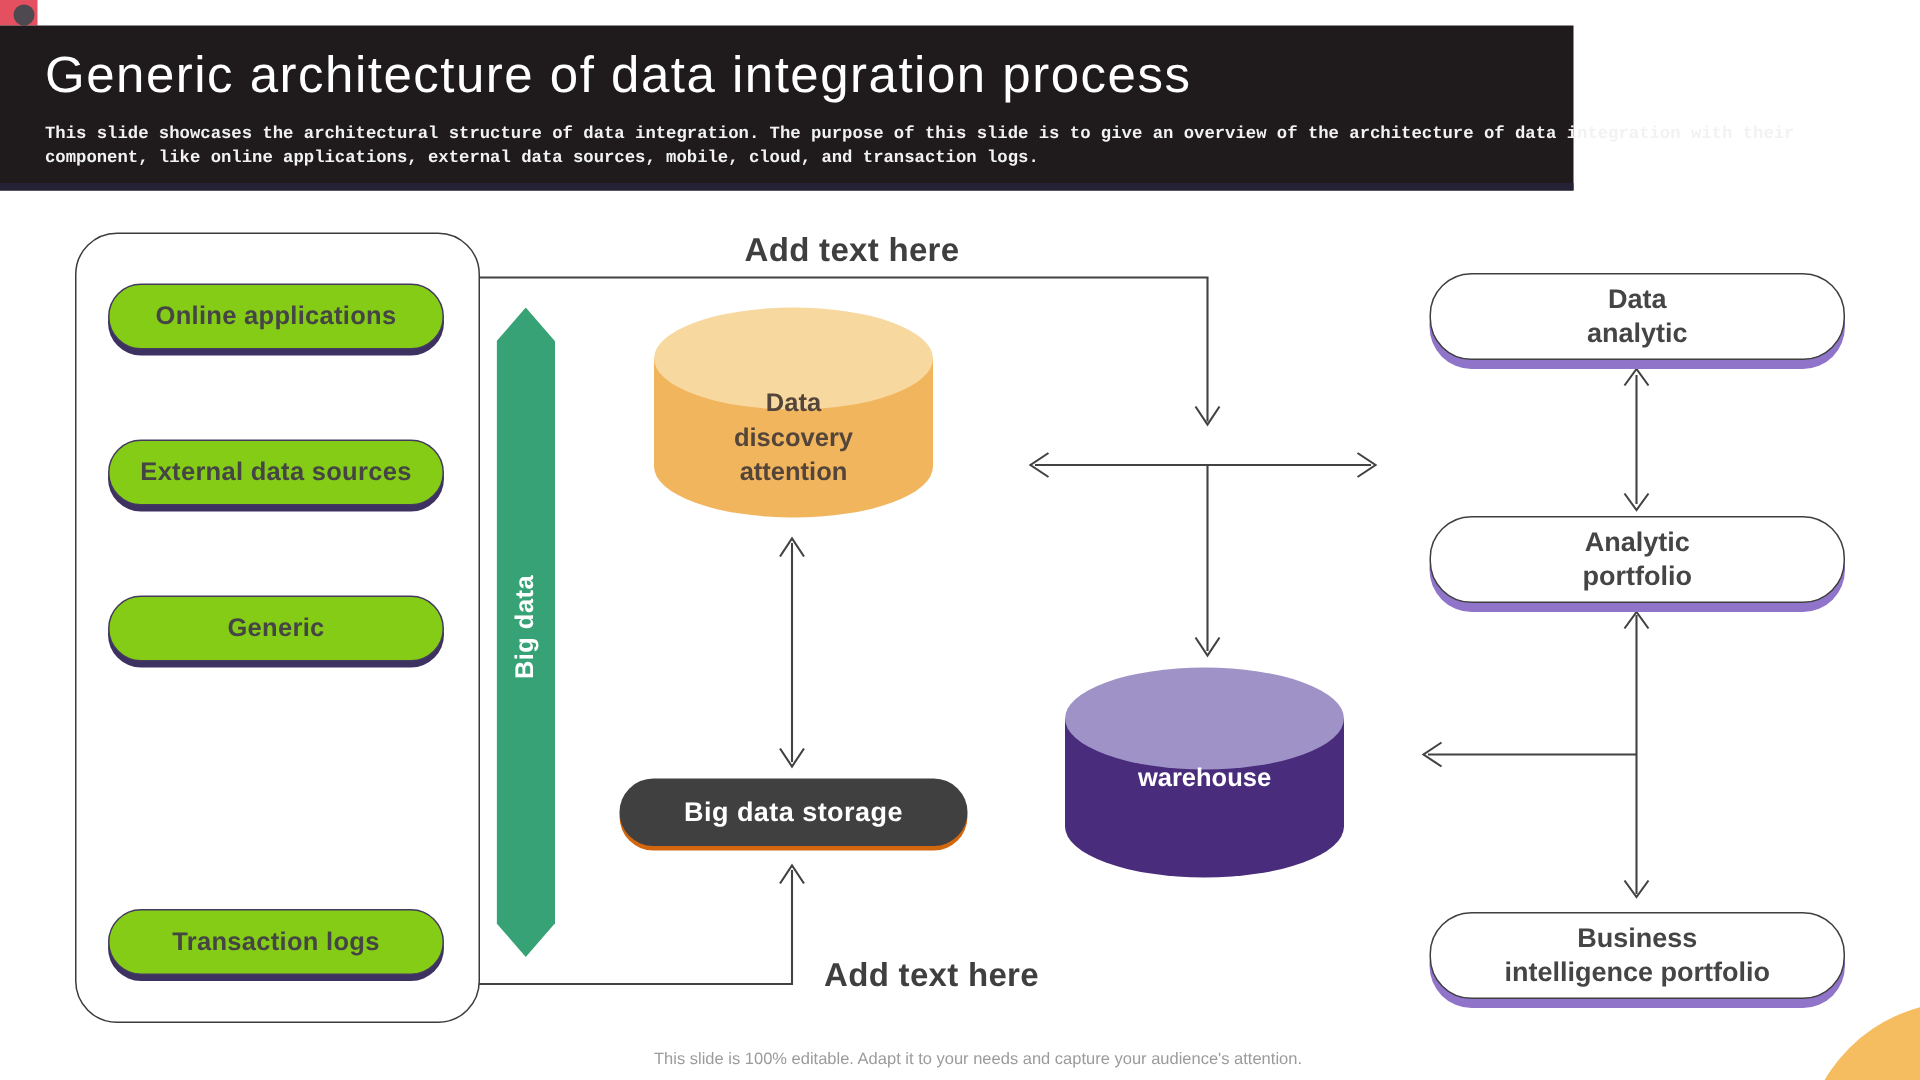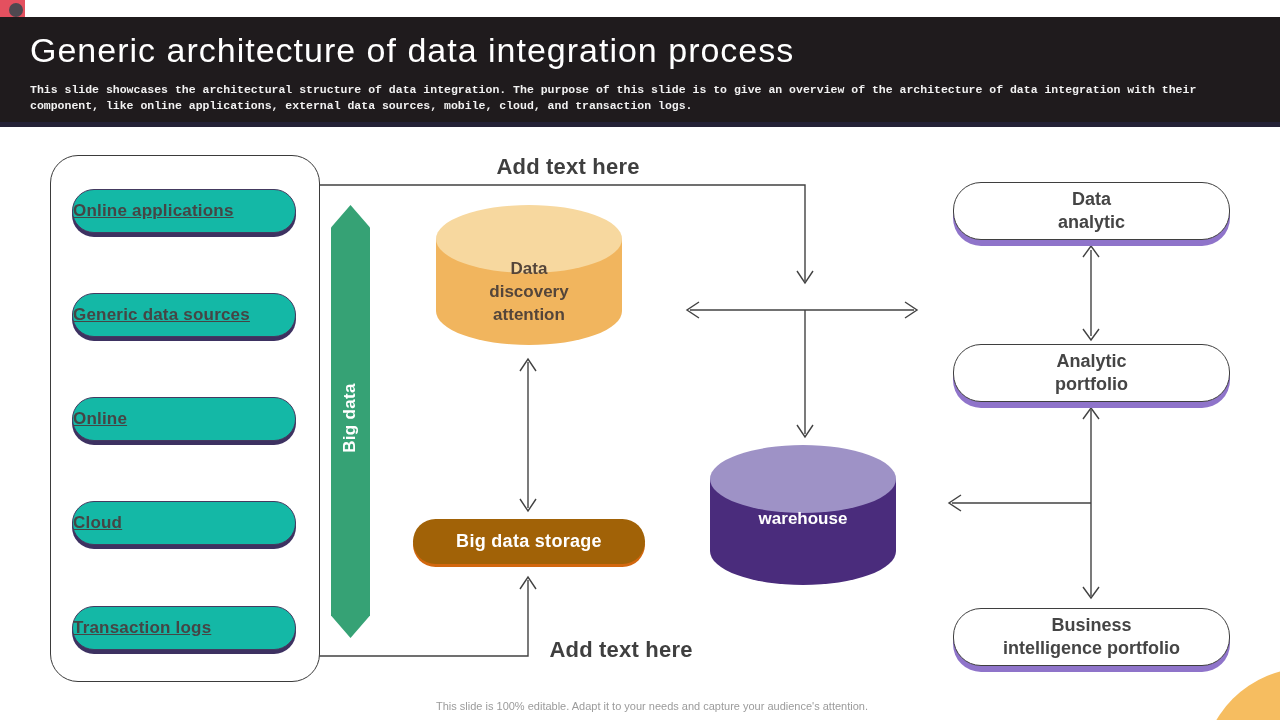--- a/index.html
+++ b/index.html
@@ -6,45 +6,45 @@
   .slide{
     position:relative;width:1280px;height:720px;background:#ffffff;
     overflow:hidden;font-family:"Liberation Sans","DejaVu Sans",sans-serif;
   }
   
   .corner-red{position:absolute;left:0;top:0;width:25px;height:17px;background:#e4505f;}
   .corner-dot{position:absolute;left:9px;top:3px;width:14px;height:14px;border-radius:50%;background:#4e4850;}
   .yellow-circle{position:absolute;left:1202px;top:668px;width:210px;height:210px;border-radius:50%;background:#f6bd60;}
   
   .header{
-    position:absolute;left:0;top:17px;width:1280px;height:105px;
+    position:absolute;left:0;top:17px;width:1049px;height:105px;
     background:#1f1b1d;border-bottom:5px solid #242136;color:#fff;z-index:3;
   }
   .title{
     position:absolute;left:30px;top:14px;font-size:34px;font-weight:400;
     letter-spacing:1px;color:#ffffff;white-space:nowrap;
   }
   .subtitle{
     position:absolute;left:30px;top:65px;width:1218px;font-size:11.5px;
     font-weight:700;line-height:1.35;color:#f2f2f2;font-family:Liberation Mono, monospace;
   }
   
   svg.connectors{position:absolute;left:0;top:0;z-index:1;}
   svg.connectors *{stroke:#424242;stroke-width:1.4;fill:none;}
   
   .sources-panel{
     position:absolute;left:50px;top:155px;width:268px;height:525px;
     background:#fff;border:1.6px solid #3b3b3b;border-radius:28px;z-index:2;
   }
   .source-pill{
-    position:absolute;left:21px;width:222px;height:42px;background:#14b8a6;
+    position:absolute;left:21px;width:222px;height:42px;background:#84cc16;
     border:1.6px solid #443a60;border-radius:22px;
     box-shadow:0 4px 0 #3d3161;
-    display:flex;align-items:center;
-    font-size:17px;font-weight:700;color:#454545;letter-spacing:.2px;text-decoration:underline;
+    display:flex;align-items:center;justify-content:center;
+    font-size:17px;font-weight:700;color:#454545;letter-spacing:.2px;
   }
   
   .bigdata-banner{
     position:absolute;left:331px;top:205px;width:39px;height:433px;background:#36a275;z-index:2;
     clip-path:polygon(50% 0,100% 5.2%,100% 94.8%,50% 100%,0 94.8%,0 5.2%);
   }
   .bigdata-label{
     position:absolute;left:-31px;top:203px;width:100px;text-align:center;
     transform:rotate(-90deg);font-size:17px;font-weight:700;color:#fff;letter-spacing:.3px;
   }
@@ -58,21 +58,21 @@
   .cyl-yellow{left:436px;top:205px;}
   .cyl-yellow .cyl-body{background:#f1b55e;}
   .cyl-yellow .cyl-top{background:#f7d89f;}
   .cyl-yellow .cyl-label{color:#54453a;}
   .cyl-purple{left:710px;top:445px;}
   .cyl-purple .cyl-body{background:#4a2c7c;}
   .cyl-purple .cyl-top{background:#9e92c6;}
   .cyl-purple .cyl-label{color:#ffffff;top:62px;}
   
   .pill-orange{
-    position:absolute;left:413px;top:519px;width:232px;height:45px;background:#a16207;
+    position:absolute;left:413px;top:519px;width:232px;height:45px;background:#404040;
     border-radius:23px;box-shadow:0 3px 0 #d2670e;z-index:2;
     display:flex;align-items:center;justify-content:center;
     font-size:18px;font-weight:700;color:#fff;letter-spacing:.3px;
   }
   
   .right-pill{
     position:absolute;left:953px;width:275px;height:56px;background:#fff;
     border:1.6px solid #3f3f3f;border-radius:28px;box-shadow:0 6px 0 #8f74ca;z-index:2;
     display:flex;flex-direction:column;align-items:center;justify-content:center;
     font-size:18px;font-weight:700;color:#454545;line-height:23px;text-align:center;
@@ -130,27 +130,24 @@
 
     <line x1="1091" y1="503" x2="952" y2="503"></line>
     <polyline points="961,495 949,503 961,511"></polyline>
   </svg>
 
   <div class="sources-panel">
     <div class="source-pill" style="top:33px">
       <span>Online applications</span>
     </div>
     <div class="source-pill" style="top:137px">
-      <span>Generic data sources</span>
+      <span>External data sources</span>
     </div>
     <div class="source-pill" style="top:241px">
-      <span>Online</span>
-    </div>
-    <div class="source-pill" style="top:345px">
-      <span>Cloud</span>
+      <span>Generic</span>
     </div>
     <div class="source-pill" style="top:450px">
       <span>Transaction logs</span>
     </div>
   </div>
 
   <div class="bigdata-banner">
     <div class="bigdata-label">Big data</div>
   </div>
 

